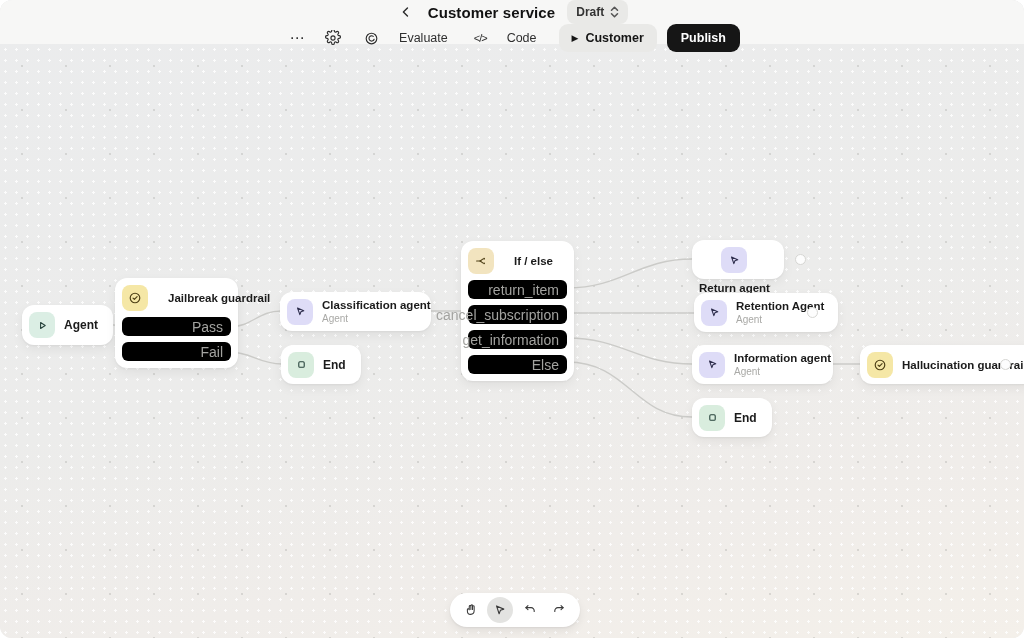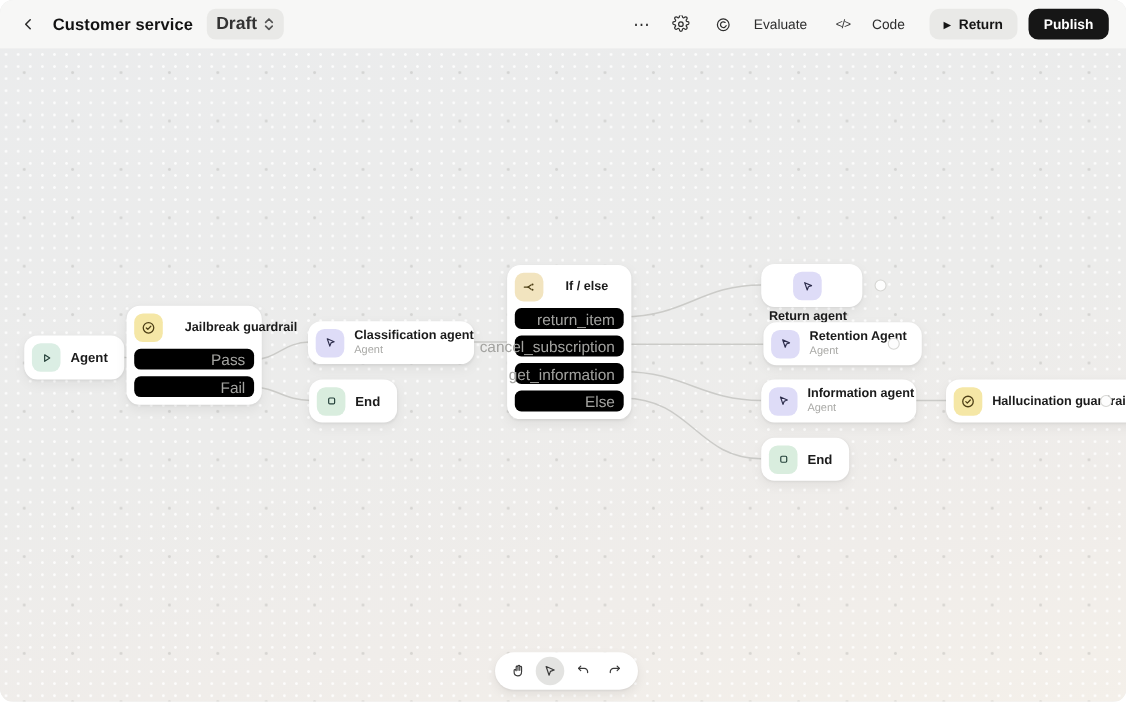--- a/index.html
+++ b/index.html
@@ -16,28 +16,28 @@
       radial-gradient(circle, rgba(168,168,164,0.35) 1.1px, rgba(0,0,0,0) 1.5px),
       linear-gradient(168deg, #ebeced 0%, #ececeb 52%, #f0edea 78%, #f4f0ea 100%);
     background-size: 11px 11px, 44px 44px, 100% 100%;
   }
   .edges { position:absolute; inset:0; pointer-events:none; }
   .edges path { fill:none; stroke:#cbcbc8; stroke-width:1.4; }
 
   
   .header {
     position:absolute; top:0; left:0; right:0; height:44px;
-    background:#f7f7f6; display:flex; align-items:center; padding:0 16px; z-index:20;
+    background:#f7f7f6; display:flex; align-items:center; padding:0 16px; z-index:20;flex-direction:column;
   }
   .hleft { display:flex; align-items:center; gap:12px; }
   .back-btn { display:flex; align-items:center; justify-content:center; width:20px; height:20px; cursor:pointer; color:#2b2b2b; }
   .htitle { font-size:15px; font-weight:700; color:#121212; letter-spacing:.1px; }
   .draft-pill {
     display:flex; align-items:center; gap:6px; background:#e9e9e7; border-radius:8px;
-    padding:5px 9px; font-size:16px; font-weight:600; color:#333; cursor:pointer;
+    padding:5px 9px; font-size:12px; font-weight:600; color:#333; cursor:pointer;
   }
   .hspacer { flex:1; }
   .hright { display:flex; align-items:center; gap:10px; }
   .hicon-btn { display:flex; align-items:center; justify-content:center; width:26px; height:26px; border-radius:6px; color:#2e2e2e; cursor:pointer; font-size:15px; }
   .hbtn { display:flex; align-items:center; gap:20px; padding:5px 8px; border-radius:6px; font-size:12.5px; color:#2e2e2e; cursor:pointer; }
   .hbtn .glyph { font-size:11px; letter-spacing:-1px; color:#2e2e2e; }
   .btn-preview {
     display:flex; align-items:center; gap:7px; background:#e9e9e7; border-radius:9px;
     padding:7px 13px; font-size:12.5px; font-weight:600; color:#151515; cursor:pointer; margin-left:4px;
   }
@@ -144,21 +144,21 @@
           <path d="M14.8 8.6 a4.2 4.2 0 1 0 1.4 4.6"></path>
         </svg>
         <span>Evaluate</span>
       </span>
       <span class="hbtn">
         <span class="glyph">&lt;/&gt;</span>
         <span>Code</span>
       </span>
       <span class="btn-preview">
         <span class="glyph">▶</span>
-        <span>Return</span>
+        <span>Customer</span>
       </span>
       <span class="btn-publish">Publish</span>
     </div>
   </div>
 
   <div class="node simple" style="left:22px; top:305px; height:40px;">
     <span class="nicon mint">
       <svg width="13" height="13" viewBox="0 0 24 24" fill="none" stroke="#25413a" stroke-width="2" stroke-linejoin="round">
           <path d="M8.5 6.5 L17 12 L8.5 17.5 Z"></path>
         </svg>

